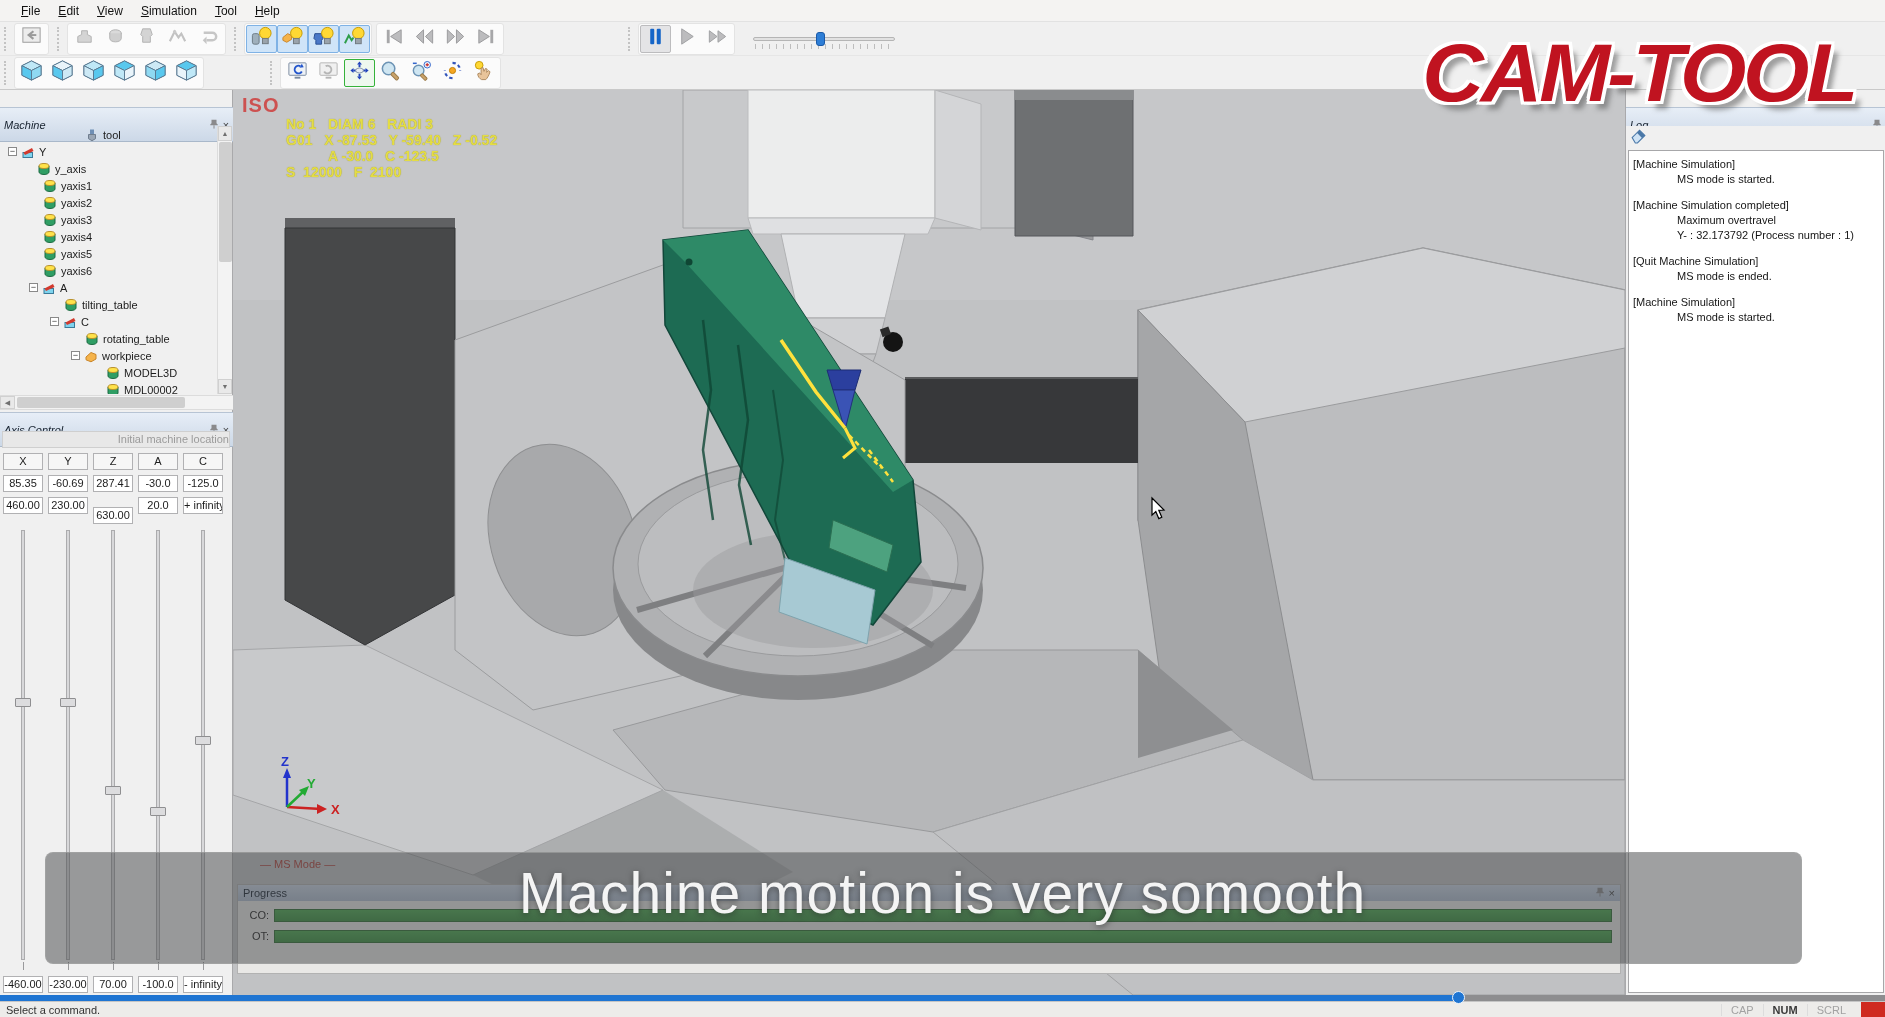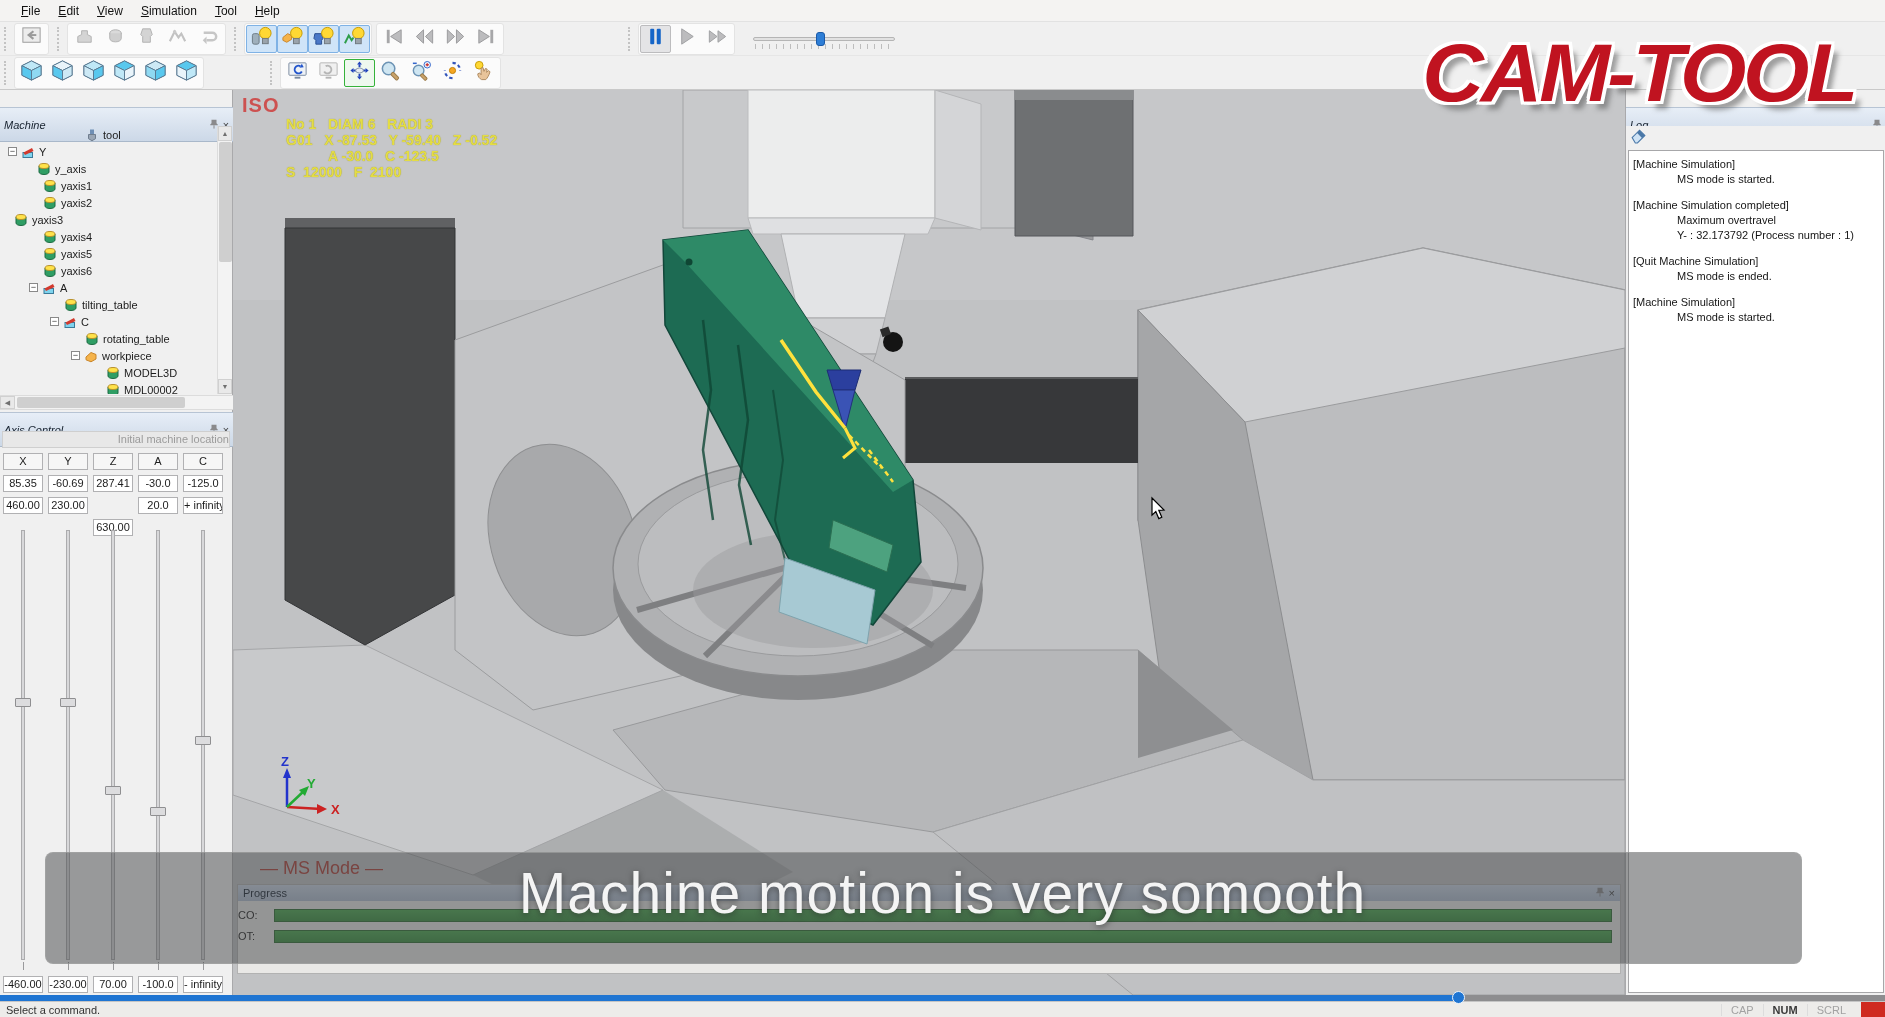--- a/index.html
+++ b/index.html
@@ -82,28 +82,28 @@
   
   #viewport { position:absolute; left:233px; top:90px; width:1392px; height:905px;
     background:#c1c2c4; overflow:hidden; }
   #scene { position:absolute; left:0; top:0; }
   #iso-label { position:absolute; left:9px; top:4px; font-size:20px; font-weight:bold;
     color:#cd5150; letter-spacing:1px; }
   #nc-block { position:absolute; left:53px; top:26px; line-height:16px; }
   .nc-line { font-size:14px; font-weight:bold; color:#e4dd45; white-space:pre;
     text-shadow:0 0 1px #96912a; }
   .nc-line:nth-child(3) { padding-left:42px; }
-  #ms-mode { position:absolute; left:27px; top:768px; font-size:18px; color:#b04038; }
+  #ms-mode { position:absolute; left:27px; top:768px; font-size:11px; color:#b04038; }
   
   #progress-panel { position:absolute; left:4px; top:794px; width:1384px; height:90px;
     background:#e9e8e6; border:1px solid #b2b2b2; }
   #progress-header { height:16px; background:linear-gradient(#c9d4e3,#aebccf);
     display:flex; align-items:center; padding:0 5px; font-size:11px; color:#16212e; }
   .pp-row { display:flex; align-items:center; height:14px; margin-top:7px; }
-  .pp-label { width:36px; padding-right:5px; font-size:11px; color:#222; }
+  .pp-label { width:36px; text-align:right; padding-right:5px; font-size:11px; color:#222; }
   .pp-bar-wrap { flex:1; margin-right:8px; height:13px; background:#d8d8d8;
     border:1px solid #2d6e31; }
   .pp-bar { height:100%; background:linear-gradient(#4aa84f,#3a8f3f); }
   
   #caption-band { position:absolute; left:45px; top:852px; width:1757px; height:112px;
     background:rgba(70,72,75,0.52); border:1px solid rgba(170,170,170,0.55);
     border-radius:8px; z-index:30; }
   #caption-text { position:absolute; left:0; top:860px; width:1885px; text-align:center;
     font-size:57px; color:#f4f4f4; letter-spacing:1px; z-index:31;
     text-shadow:0 2px 6px rgba(40,40,40,0.6); }
@@ -428,21 +428,21 @@
         <span class="tree-label">yaxis1</span>
       </div>
       <div class="tree-row" style="padding-left: 29px;">
         <span style="width: 14px; flex: 0 0 auto;"></span>
         <span class="ticon"><svg viewBox="0 0 14 14">
             <path d="M2 4v6c0 1.4 2.2 2.5 5 2.5s5-1.1 5-2.5V4" fill="#2f9e64" stroke="#1c6b42"></path>
             <ellipse cx="7" cy="4" rx="5" ry="2.5" fill="#ffe24a" stroke="#b8902a"></ellipse>
           </svg></span>
         <span class="tree-label">yaxis2</span>
       </div>
-      <div class="tree-row" style="">
+      <div class="tree-row" style="padding-left: 29px;">
         <span style="width: 14px; flex: 0 0 auto;"></span>
         <span class="ticon"><svg viewBox="0 0 14 14">
             <path d="M2 4v6c0 1.4 2.2 2.5 5 2.5s5-1.1 5-2.5V4" fill="#2f9e64" stroke="#1c6b42"></path>
             <ellipse cx="7" cy="4" rx="5" ry="2.5" fill="#ffe24a" stroke="#b8902a"></ellipse>
           </svg></span>
         <span class="tree-label">yaxis3</span>
       </div>
       <div class="tree-row" style="padding-left: 29px;">
         <span style="width: 14px; flex: 0 0 auto;"></span>
         <span class="ticon"><svg viewBox="0 0 14 14">
@@ -547,21 +547,21 @@
       <div class="acell hdr" style="left: 3px; top: 363px;">X</div>
       <div class="acell" style="left: 3px; top: 385px;">85.35</div>
       <div class="acell" style="left: 3px; top: 407px;">460.00</div>
       <div class="acell" style="left: 3px; top: 886px;">-460.00</div>
       <div class="acell hdr" style="left: 48px; top: 363px;">Y</div>
       <div class="acell" style="left: 48px; top: 385px;">-60.69</div>
       <div class="acell" style="left: 48px; top: 407px;">230.00</div>
       <div class="acell" style="left: 48px; top: 886px;">-230.00</div>
       <div class="acell hdr" style="left: 93px; top: 363px;">Z</div>
       <div class="acell" style="left: 93px; top: 385px;">287.41</div>
-      <div class="acell" style="left: 93px; top: 429px;">630.00</div>
+      <div class="acell" style="left: 93px; top: 417px;">630.00</div>
       <div class="acell" style="left: 93px; top: 886px;">70.00</div>
       <div class="acell hdr" style="left: 138px; top: 363px;">A</div>
       <div class="acell" style="left: 138px; top: 385px;">-30.0</div>
       <div class="acell" style="left: 138px; top: 407px;">20.0</div>
       <div class="acell" style="left: 138px; top: 886px;">-100.0</div>
       <div class="acell hdr" style="left: 183px; top: 363px;">C</div>
       <div class="acell" style="left: 183px; top: 385px;">-125.0</div>
       <div class="acell" style="left: 183px; top: 407px;">+ infinity</div>
       <div class="acell" style="left: 183px; top: 886px;">- infinity</div>
     </div>

